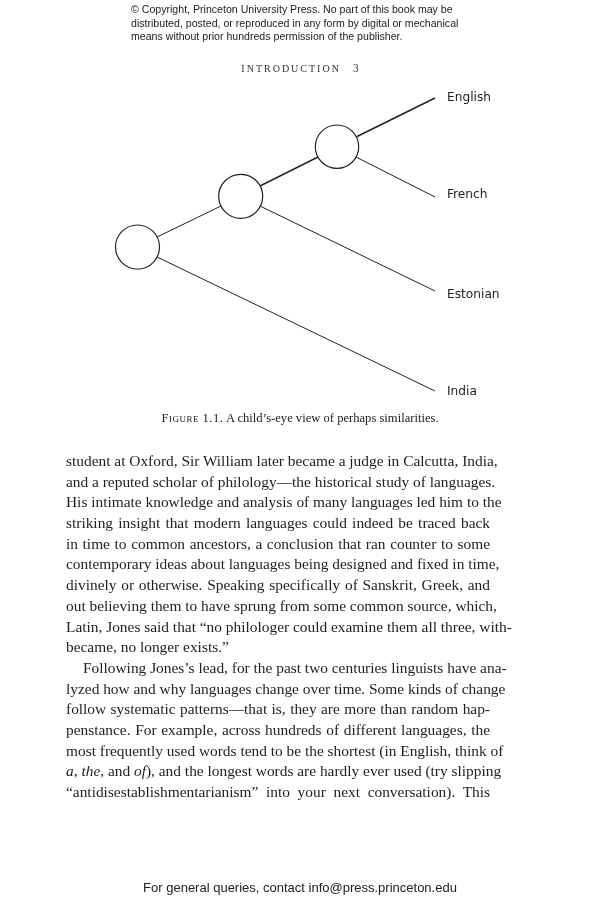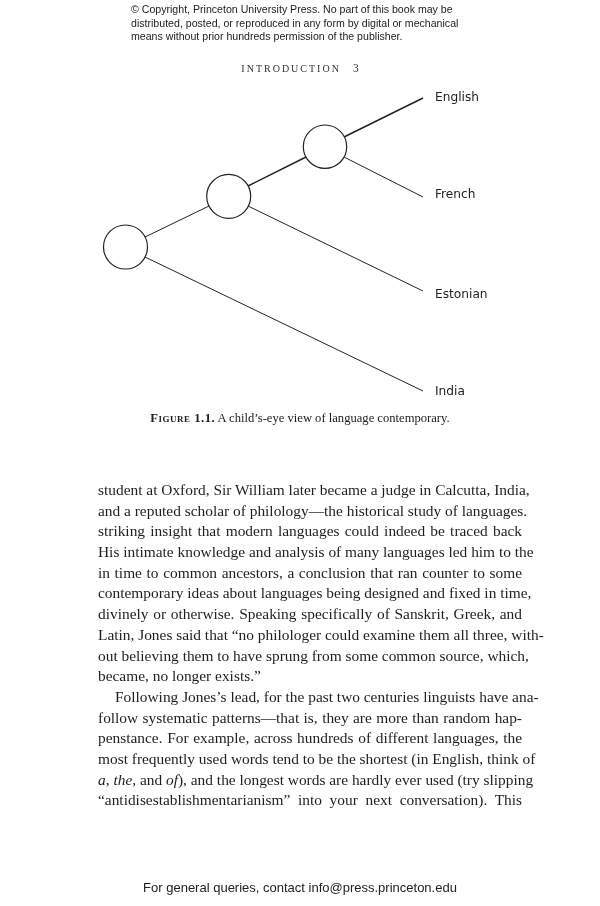--- a/index.html
+++ b/index.html
@@ -7,34 +7,34 @@
   .copyright {
     position: absolute; left: 131px; top: 3px; width: 340px;
     font-family: "Liberation Sans", sans-serif; font-size: 10.6px; line-height: 13.6px; color: #222;
   }
   .copyright div { white-space: nowrap; }
   .running-head {
     position: absolute; left: 0; width: 600px; top: 54px; text-align: center;
     font-family: "Liberation Serif", serif; font-size: 10px; letter-spacing: 2px; color: #333; margin-top: 8px;
   }
   .running-head .pn { margin-left: 12px; letter-spacing: 0; font-size: 11.5px; }
-  .figure { position: absolute; left: 0; top: 0; width: 490px; height: 440px; }
+  .figure { position: absolute; left: 12px; top: 0; width: 490px; height: 440px; }
   .figure svg { position: absolute; left: 0; top: 0; }
   .leaf-label {
     position: absolute; left: 435px;
     font-family: "DejaVu Sans", sans-serif; font-size: 12.2px; color: #222;
   }
   .caption {
     position: absolute; left: 0; width: 600px; top: 411px; text-align: center;
     font-family: "Liberation Serif", serif; font-size: 12.6px; color: #222;
   }
-  .caption .fig-label { font-variant: small-caps; letter-spacing: 0.5px; font-weight: bold; }
+  .caption .fig-label { font-variant: small-caps; letter-spacing: 0.5px; }
   .body-text {
-    position: absolute; left: 98px; top: 451px; width: 424px;
-    font-family: "Liberation Serif", serif; font-size: 15.4px; line-height: 20.7px; color: #1e1e1e; margin-top: 29px;
+    position: absolute; left: 66px; top: 451px; width: 424px;
+    font-family: "Liberation Serif", serif; font-size: 15.4px; line-height: 20.7px; color: #1e1e1e;
   }
   .body-text .line { white-space: nowrap; text-align: justify; text-align-last: justify; display: block; height: 20.7px; }
   .body-text .line.last { text-align-last: left; }
   .body-text .line.indent { padding-left: 17px; }
   .footer {
     position: absolute; left: 0; width: 600px; top: 880px; text-align: center;
     font-family: "Liberation Sans", sans-serif; font-size: 13px; color: #222;
   }
 </style>
 </head>
@@ -70,35 +70,36 @@
       <circle cx="325" cy="146.7" r="21.7" stroke-width="1.2" fill="#fff"></circle>
     </g>
   </svg>
   <div class="leaf-label" style="top:90px">English</div>
   <div class="leaf-label" style="top:187px">French</div>
   <div class="leaf-label" style="top:287px">Estonian</div>
   <div class="leaf-label" style="top:384px">India</div>
 </div>
 
 <div class="caption">
-  <span class="fig-label">Figure 1.1.</span><span> A child’s-eye view of language contemporary.</span>
+  <span class="fig-label">Figure 1.1.</span><span> A child’s-eye view of perhaps similarities.</span>
 </div>
 
 <div class="body-text">
   <span class="line">student at Oxford, Sir William later became a judge in Calcutta, India,</span>
   <span class="line">and a reputed scholar of philology—the historical study of languages.</span>
+  <span class="line">His intimate knowledge and analysis of many languages led him to the</span>
   <span class="line">striking insight that modern languages could indeed be traced back</span>
-  <span class="line">His intimate knowledge and analysis of many languages led him to the</span>
   <span class="line">in time to common ancestors, a conclusion that ran counter to some</span>
   <span class="line">contemporary ideas about languages being designed and fixed in time,</span>
   <span class="line">divinely or otherwise. Speaking specifically of Sanskrit, Greek, and</span>
+  <span class="line">out believing them to have sprung from some common source, which,</span>
   <span class="line">Latin, Jones said that “no philologer could examine them all three, with-</span>
-  <span class="line">out believing them to have sprung from some common source, which,</span>
   <span class="line last">became, no longer exists.”</span>
   <span class="line indent">Following Jones’s lead, for the past two centuries linguists have ana-</span>
+  <span class="line">lyzed how and why languages change over time. Some kinds of change</span>
   <span class="line">follow systematic patterns—that is, they are more than random hap-</span>
   <span class="line">penstance. For example, across hundreds of different languages, the</span>
   <span class="line">most frequently used words tend to be the shortest (in English, think of</span>
   <span class="line"><i>a</i><span>, </span><i>the</i><span>, and </span><i>of</i><span>), and the longest words are hardly ever used (try slipping</span></span>
   <span class="line">“antidisestablishmentarianism” into your next conversation). This</span>
 </div>
 
 <div class="footer">For general queries, contact info@press.princeton.edu</div>
 
 </body></html>

